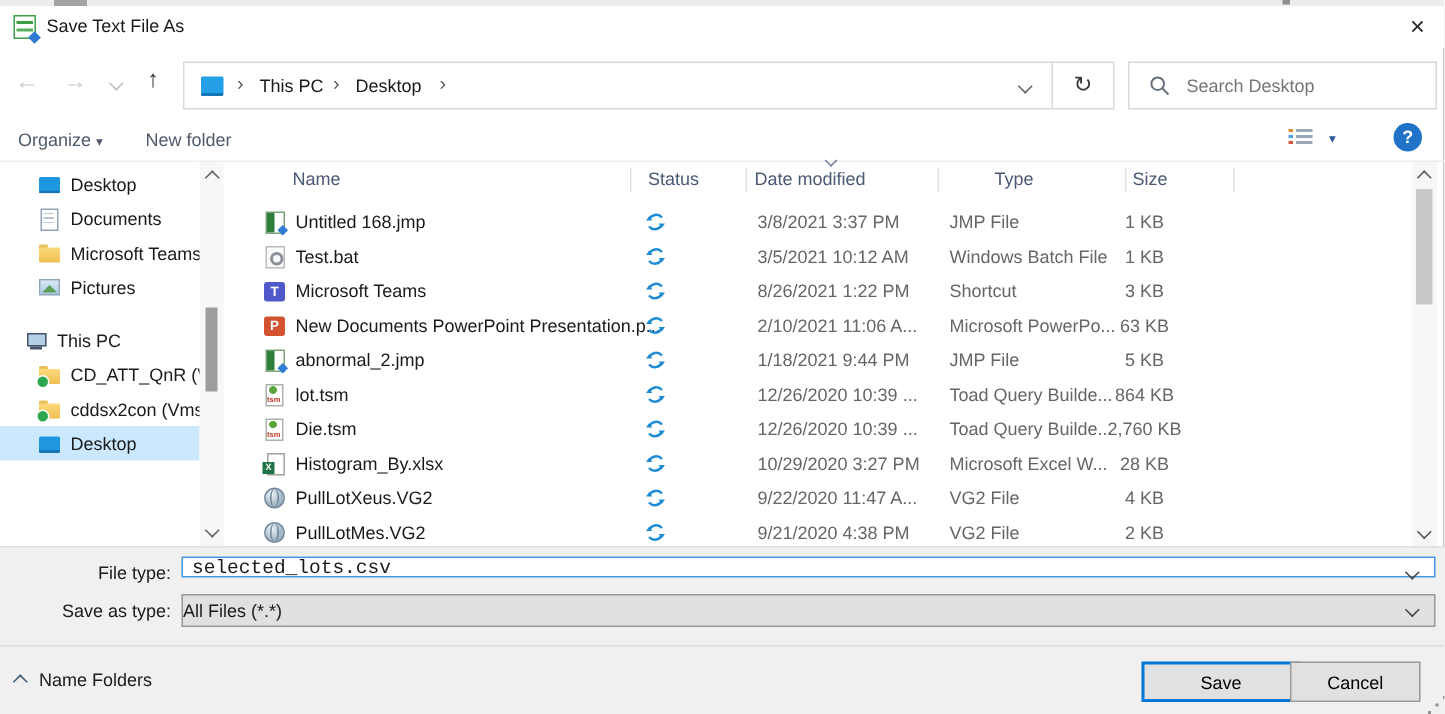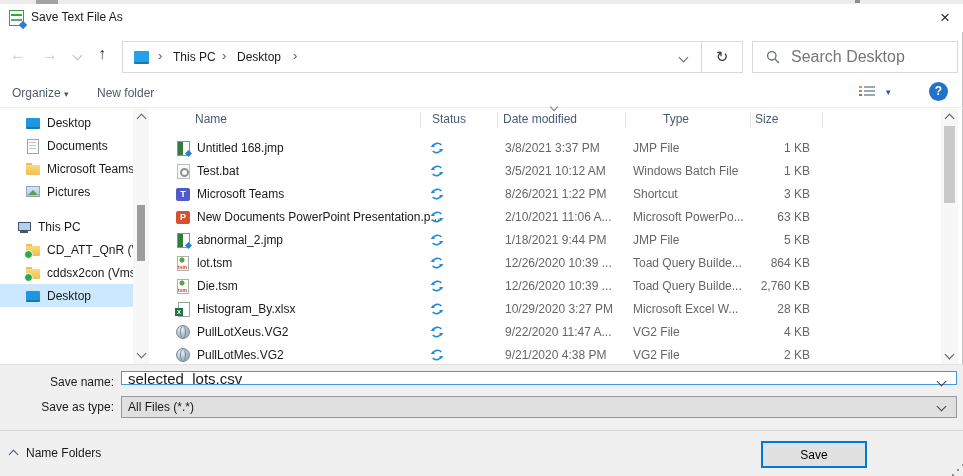--- a/index.html
+++ b/index.html
@@ -28,21 +28,21 @@
   .chev.down{transform:rotate(45deg)}
   .chev.up{transform:rotate(-135deg)}
   .addr{left:122px;top:41px;width:580px;height:30px;border:1px solid #d9d9d9;background:#fff}
   .crumb-icon{position:absolute;left:11px;top:9px;width:15px;height:11px;background:#23a0e8;border-radius:1px;border-bottom:2px solid #1576b8}
   .crumb-sep{position:absolute;top:6px;color:#5a5a5a;font-size:13px}
   .crumb{position:absolute;top:8px;white-space:nowrap}
   .addr-chev{position:absolute;right:16px;top:12px;color:#5f6368}
   .refresh-box{left:701px;top:41px;width:40px;height:30px;border:1px solid #d9d9d9;border-left:1px solid #d9d9d9;background:#fff;text-align:center;line-height:30px;font-size:15px;color:#3a3a3a}
   .search-box{left:752px;top:41px;width:204px;height:30px;border:1px solid #d9d9d9;background:#fff}
   .search-input{position:absolute;left:36px;top:2px;width:158px;height:24px;border:none;outline:none;
-      font-family:"Liberation Sans","DejaVu Sans",sans-serif;font-size:16px;color:#444;background:transparent}
+      font-family:"Liberation Sans","DejaVu Sans",sans-serif;font-size:12px;color:#444;background:transparent}
   .search-input::placeholder{color:#767676;opacity:1}
   .mag{position:absolute;left:13px;top:8px}
   
   .toolbar-line{left:0;top:107px;width:963px;height:1px;background:#ededed}
   .tool-label{top:86px;color:#4f5b6b}
   .caret{font-size:9px;color:#4f5b6b}
   .views{left:859px;top:86px;width:16px}
   .vrow{height:2px;margin-bottom:2px}
   .vrow1{background:linear-gradient(to right,#e08f3c 0 3px,transparent 3px 5px,#9aa7b5 5px 100%)}
   .vrow2{background:linear-gradient(to right,#4aa3e0 0 3px,transparent 3px 5px,#9aa7b5 5px 100%)}
@@ -79,21 +79,21 @@
   .hdiv{top:112px;width:1px;height:16px;background:#e3e3e3}
   .sort-chev{left:551px;top:104px;color:#6b7b95;width:5px;height:5px;border-width:1.2px}
   
   .flist{left:158px;top:137px;width:782px}
   .frow{position:relative;height:23px}
   .fico{position:absolute;left:17px;top:3px}
   .fname{position:absolute;left:39px;top:4px;white-space:nowrap}
   .fstatus{position:absolute;left:272px;top:4px}
   .fdate{position:absolute;left:347px;top:4px;color:#666;white-space:nowrap}
   .ftype{position:absolute;left:475px;top:4px;color:#666;white-space:nowrap}
-  .fsize{position:absolute;left:558px;top:4px;width:94px;text-align:right;color:#666}
+  .fsize{position:absolute;left:558px;top:4px;width:94px;text-align:center;color:#666}
   
   .i-jmp::before{content:"";position:absolute;left:2px;top:1px;width:11px;height:13px;background:#fff;border:1px solid #7aa37a;box-shadow:inset 5px 0 0 #2f7d3a}
   .i-jmp::after{content:"";position:absolute;right:0;bottom:0;width:5px;height:5px;background:#2e7cd6;transform:rotate(45deg)}
   .i-bat::before{content:"";position:absolute;left:2px;top:1px;width:11px;height:13px;background:#fbfbfb;border:1px solid #bcbcbc}
   .i-bat::after{content:"";position:absolute;left:5px;top:5px;width:5px;height:5px;border:2px solid #8b9196;border-radius:50%}
   .i-teams::before{content:"";position:absolute;left:1px;top:2px;width:14px;height:13px;background:#5059c9;border-radius:2px}
   .i-teams::after{content:"T";position:absolute;left:1px;top:2px;width:14px;height:13px;color:#fff;font:bold 9px/13px "Liberation Sans",sans-serif;text-align:center}
   .i-ppt::before{content:"";position:absolute;left:1px;top:2px;width:14px;height:13px;background:#d35230;border-radius:2px}
   .i-ppt::after{content:"P";position:absolute;left:1px;top:2px;width:14px;height:13px;color:#fff;font:bold 9px/13px "Liberation Sans",sans-serif;text-align:center}
   .i-tsm::before{content:"";position:absolute;left:2px;top:1px;width:10px;height:13px;border:1px solid #a9b4a9;
@@ -106,24 +106,24 @@
   .i-vg2::after{content:"";position:absolute;left:5px;top:2px;width:4px;height:12px;border-left:1px solid #6c8294;border-right:1px solid #6c8294;border-radius:50%}
   
   .list-scroll{left:941px;top:108px;width:17px;height:256px;background:#f7f7f7}
   .ls-up{position:absolute;left:5px;top:7px;color:#555}
   .ls-down{position:absolute;left:5px;bottom:6px;color:#555}
   .ls-thumb{position:absolute;left:3px;top:18px;width:11px;height:77px;background:#c9c9c9}
   
   .footer{left:0;top:364px;width:963px;height:66px;background:#f0f0f0;border-top:1px solid #e0e0e0;box-sizing:border-box}
   .f-label{position:absolute;left:0;width:114px;text-align:right}
   .fn-input{position:absolute;left:121px;top:6px;width:836px;height:14px;box-sizing:border-box;border:1px solid #4197e4;
-      background:#fff;padding:0 22px 0 6px;font-family:Liberation Sans, sans-serif;font-size:15px;color:#1a1a1a;outline:none}
+      background:#fff;padding:0 22px 0 6px;font-family:Liberation Mono, monospace;font-size:13px;color:#1a1a1a;outline:none}
   .field-chev{position:absolute;color:#444;width:6px;height:6px}
   .st-select{position:absolute;left:121px;top:31px;width:836px;height:22px;box-sizing:border-box;border:1px solid #999;
-      background:#e0e0e0;line-height:20px;padding-left:6px}
+      background:#e0e0e0;line-height:20px;padding-left:0}
   
   .bottom{left:0;top:430px;width:963px;height:46px;background:#f0f0f0;border-top:1px solid #d9d9d9;box-sizing:border-box}
   .hide-chev{position:absolute;left:10px;top:20px;color:#3f5a73}
   .hide-label{position:absolute;left:26px;top:15px}
   .btn{position:absolute;top:10px;height:27px;box-sizing:border-box;background:#e1e1e1;text-align:center}
   .save-btn{left:761px;width:106px;border:2px solid #0078d7;line-height:23px}
   .cancel-btn{left:860px;width:87px;border:1px solid #9a9a9a;line-height:25px}
   .grip{position:absolute;right:4px;bottom:5px;width:2px;height:2px;background:#8f8f8f;
       box-shadow:-5px 5px 0 #8f8f8f,5px -5px 0 #8f8f8f}
 </style>
@@ -384,26 +384,27 @@
       <span class="fsize">2 KB</span>
     </div>
   </div>
 <div class="abs list-scroll">
   <span class="chev up ls-up"></span>
   <span class="ls-thumb"></span>
   <span class="chev down ls-down"></span>
 </div>
 
 <div class="abs footer">
-  <span class="f-label" style="top:10px">Save name:</span>
+  <span class="f-label" style="top:10px">File type:</span>
   <input class="fn-input" value="selected_lots.csv" style="">
   <span class="chev down field-chev" style="left:938px;top:13px"></span>
   <span class="f-label" style="top:35px">Save as type:</span>
   <div class="st-select"><span>All Files (*.*)</span></div>
   <span class="chev down field-chev" style="left:938px;top:38px"></span>
 </div>
 
 <div class="abs bottom">
   <span class="chev up hide-chev"></span>
   <span class="hide-label">Name Folders</span>
   <button class="btn save-btn" style="font-family:inherit;font-size:12px">Save</button>
+  <button class="btn cancel-btn" style="font-family:inherit;font-size:12px">Cancel</button>
   <span class="grip"></span>
 </div>
 
 </body></html>

